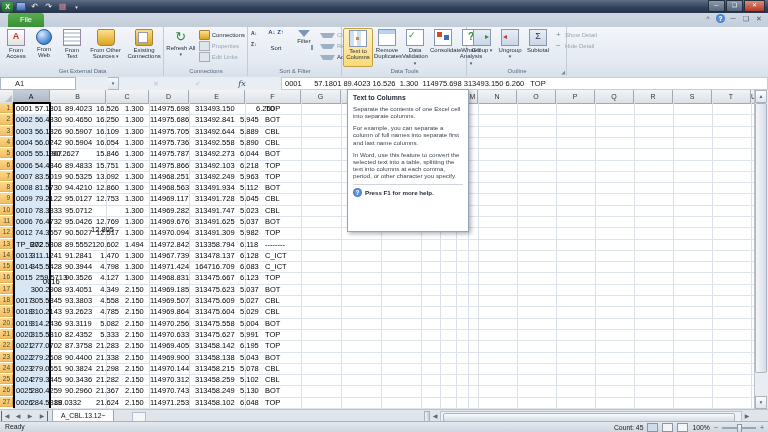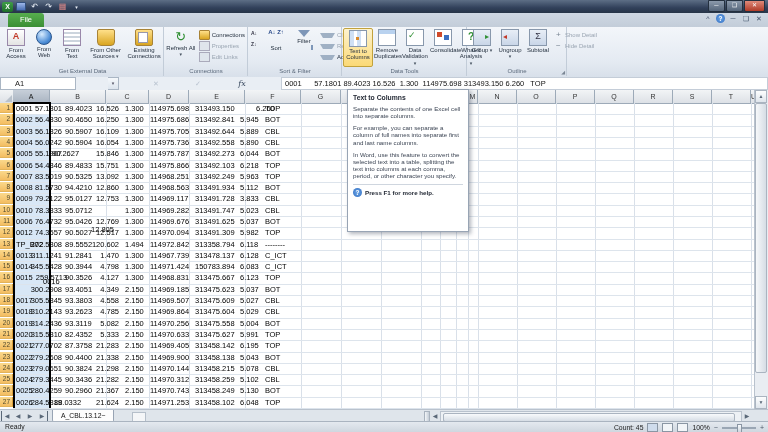--- a/index.html
+++ b/index.html
@@ -474,21 +474,21 @@
     <div class="cellfield" style="left: 240px; top: 92.1px; width: 24px; text-align: left;">5.112</div>
     <div class="cellfield" style="left: 265px; top: 92.1px; width: 60px; text-align: left;">BOT</div>
     <div class="rowhdr" style="top: 103.4px; height: 10.3px; line-height: 10.3px;">9</div>
     <div class="cellfield" style="left: 16px; top: 103.4px; width: 34px; text-align: left;">0009</div>
     <div class="cellfield" style="left: 23px; top: 103.4px; width: 39px; text-align: right;">79.2122</div>
     <div class="cellfield" style="left: 65px; top: 103.4px; width: 30px; text-align: left;">95.0127</div>
     <div class="cellfield" style="left: 91px; top: 103.4px; width: 28px; text-align: right;">12.753</div>
     <div class="cellfield" style="left: 125px; top: 103.4px; width: 24px; text-align: left;">1.300</div>
     <div class="cellfield" style="left: 150px; top: 103.4px; width: 44px; text-align: left;">114969.117</div>
     <div class="cellfield" style="left: 195px; top: 103.4px; width: 44px; text-align: left;">313491.728</div>
-    <div class="cellfield" style="left: 240px; top: 103.4px; width: 24px; text-align: left;">3.833</div>
+    <div class="cellfield" style="left: 240px; top: 103.4px; width: 24px; text-align: left;">5.045</div>
     <div class="cellfield" style="left: 265px; top: 103.4px; width: 60px; text-align: left;">CBL</div>
     <div class="rowhdr" style="top: 114.7px; height: 10.3px; line-height: 10.3px;">10</div>
     <div class="cellfield" style="left: 16px; top: 114.7px; width: 34px; text-align: left;">0010</div>
     <div class="cellfield" style="left: 23px; top: 114.7px; width: 39px; text-align: right;">78.3833</div>
     <div class="cellfield" style="left: 65px; top: 114.7px; width: 30px; text-align: left;">95.0712</div>
     <div class="cellfield" style="left: 91px; top: 114.7px; width: 28px; text-align: left; margin-top: 19px;">12.805</div>
     <div class="cellfield" style="left: 125px; top: 114.7px; width: 24px; text-align: left;">1.300</div>
     <div class="cellfield" style="left: 150px; top: 114.7px; width: 44px; text-align: left;">114969.282</div>
     <div class="cellfield" style="left: 195px; top: 114.7px; width: 44px; text-align: left;">313491.747</div>
     <div class="cellfield" style="left: 240px; top: 114.7px; width: 24px; text-align: left;">5.023</div>
@@ -533,21 +533,21 @@
     <div class="cellfield" style="left: 195px; top: 159.8px; width: 44px; text-align: left;">313478.137</div>
     <div class="cellfield" style="left: 240px; top: 159.8px; width: 24px; text-align: left;">6.128</div>
     <div class="cellfield" style="left: 265px; top: 159.8px; width: 60px; text-align: left;">C_ICT</div>
     <div class="rowhdr" style="top: 171.1px; height: 10.3px; line-height: 10.3px;">15</div>
     <div class="cellfield" style="left: 16px; top: 171.1px; width: 34px; text-align: left;">0014</div>
     <div class="cellfield" style="left: 23px; top: 171.1px; width: 39px; text-align: right;">345.5428</div>
     <div class="cellfield" style="left: 65px; top: 171.1px; width: 30px; text-align: left;">90.3944</div>
     <div class="cellfield" style="left: 91px; top: 171.1px; width: 28px; text-align: right;">4.798</div>
     <div class="cellfield" style="left: 125px; top: 171.1px; width: 24px; text-align: left;">1.300</div>
     <div class="cellfield" style="left: 150px; top: 171.1px; width: 44px; text-align: left;">114971.424</div>
-    <div class="cellfield" style="left: 195px; top: 171.1px; width: 44px; text-align: left;">150783.894</div>
+    <div class="cellfield" style="left: 195px; top: 171.1px; width: 44px; text-align: left;">164716.709</div>
     <div class="cellfield" style="left: 240px; top: 171.1px; width: 24px; text-align: left;">6.083</div>
     <div class="cellfield" style="left: 265px; top: 171.1px; width: 60px; text-align: left;">C_ICT</div>
     <div class="rowhdr" style="top: 182.4px; height: 10.3px; line-height: 10.3px;">16</div>
     <div class="cellfield" style="left: 16px; top: 182.4px; width: 34px; text-align: left;">0015</div>
     <div class="cellfield" style="left: 23px; top: 182.4px; width: 39px; text-align: center; margin-left: 9px;">259.5713</div>
     <div class="cellfield" style="left: 65px; top: 182.4px; width: 30px; text-align: left;">90.3526</div>
     <div class="cellfield" style="left: 91px; top: 182.4px; width: 28px; text-align: right;">4.127</div>
     <div class="cellfield" style="left: 125px; top: 182.4px; width: 24px; text-align: left;">1.300</div>
     <div class="cellfield" style="left: 150px; top: 182.4px; width: 44px; text-align: left;">114968.831</div>
     <div class="cellfield" style="left: 195px; top: 182.4px; width: 44px; text-align: left;">313475.667</div>

